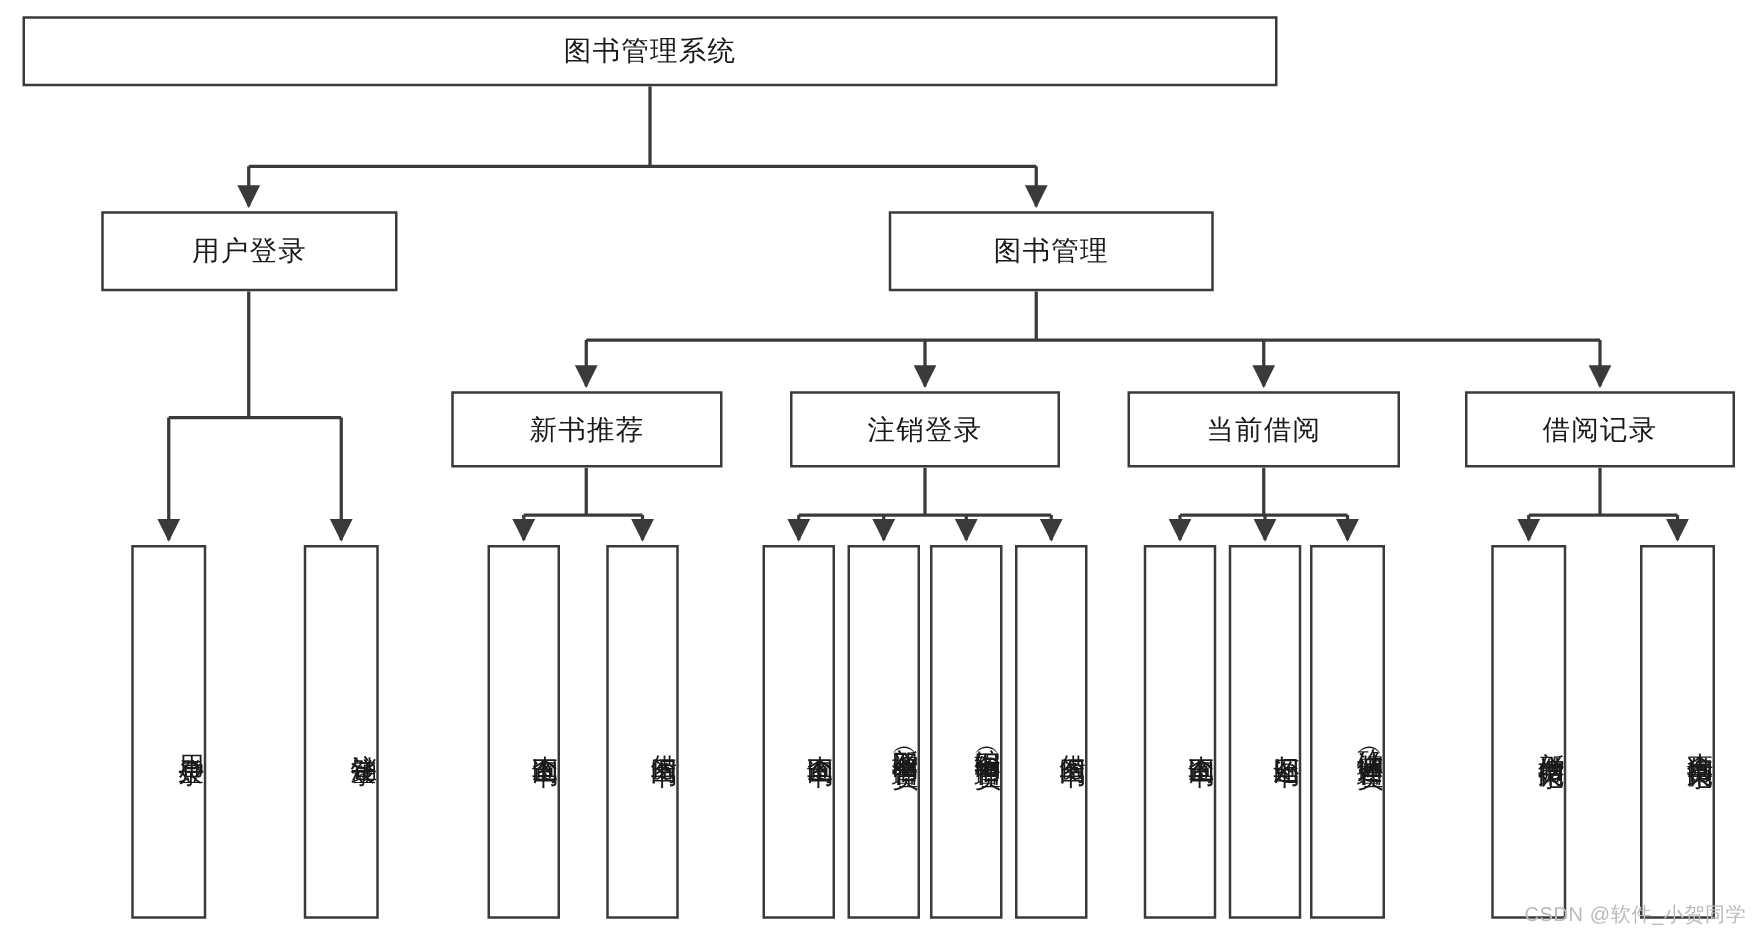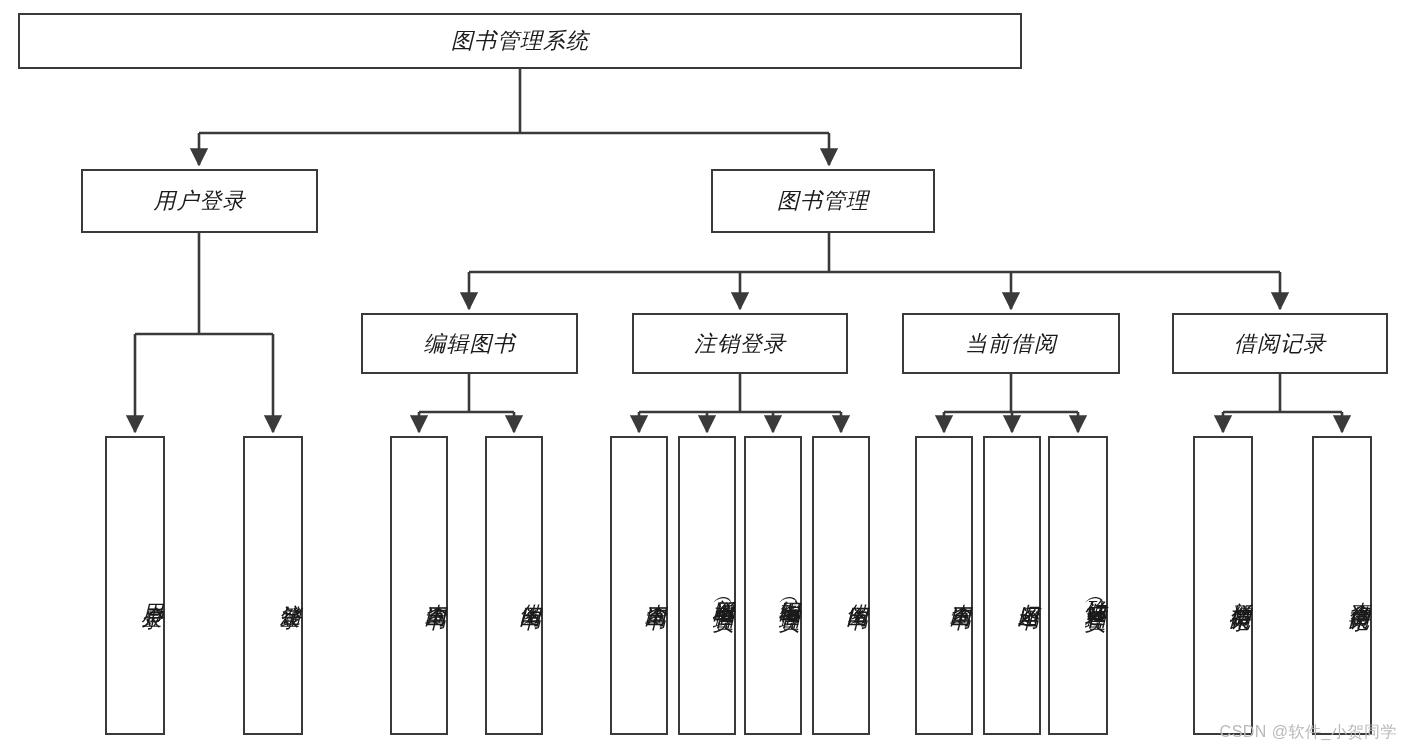--- a/index.html
+++ b/index.html
@@ -26,21 +26,20 @@
   }
   .node {
     position: absolute;
     box-sizing: border-box;
     border: 2px solid #3a3a3a;
     background: #ffffff;
     display: flex;
     align-items: center;
     justify-content: center;
     color: #1a1a1a;
-    font-style: italic;
   }
   .node.hbox {
     font-size: 22px;
     letter-spacing: 1px;
   }
   .node.vbox {
     writing-mode: vertical-rl;
     text-orientation: upright;
     font-size: 21px;
     letter-spacing: 2px;
@@ -122,26 +121,26 @@
     </g>
   </svg>
 
   <div class="node hbox" style="left:18px; top:13px; width:1004px; height:56px;">
     <span class="label">图书管理系统</span>
   </div>
 
   <div class="node hbox" style="left:81px; top:169px; width:237px; height:64px;">
     <span class="label">用户登录</span>
   </div>
-  <div class="node hbox" style="left:711px; top:169px; width:224px; height:64px;">
+  <div class="node hbox" style="left:711px; top:169px; width:260px; height:64px;">
     <span class="label">图书管理</span>
   </div>
 
   <div class="node hbox" style="left:361px; top:313px; width:217px; height:61px;">
-    <span class="label">编辑图书</span>
+    <span class="label">新书推荐</span>
   </div>
   <div class="node hbox" style="left:632px; top:313px; width:216px; height:61px;">
     <span class="label">注销登录</span>
   </div>
   <div class="node hbox" style="left:1172px; top:313px; width:216px; height:61px;">
     <span class="label">借阅记录</span>
   </div>
   <div class="node hbox" style="left:902px; top:313px; width:218px; height:61px;">
     <span class="label">当前借阅</span>
   </div>

